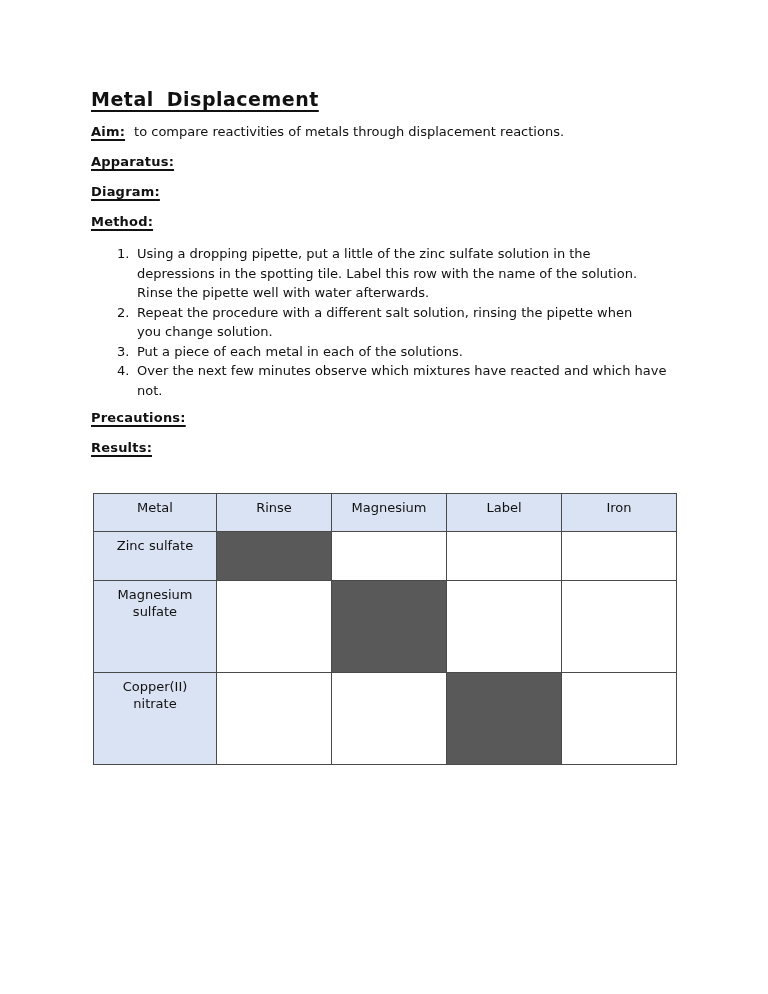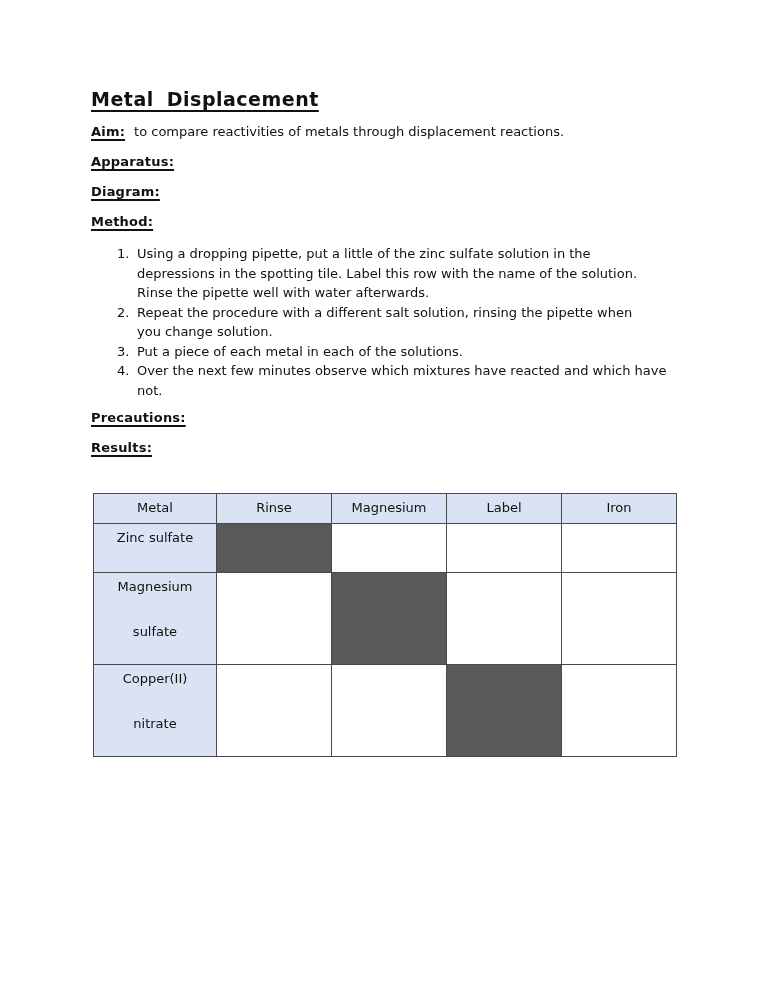--- a/index.html
+++ b/index.html
@@ -74,26 +74,26 @@
     border: 1px solid #4a4a4a;
     vertical-align: top;
     text-align: center;
     padding: 5px 2px 0 2px;
     font-weight: normal;
     line-height: 17px;
     overflow: hidden;
   }
   .col-metal { width: 123px; }
   .col-m { width: 115px; }
-  tr.r-header  { height: 30px; }
+  tr.r-header  { height: 38px; }
   tr.r-short   { height: 49px; }
   tr.r-tall    { height: 92px; }
   .hdr-cell, .label-cell { background: #dae3f3; }
   td.shaded { background: #595959; }
-  .label-line2 { margin-top: 28px; }
+  .label-line2 { }
 </style>
 </head>
 <body>
 
 <div class="page">
 
   <h1 class="doc-title"><span class="u">Metal Displacement</span></h1>
 
   <p class="para aim-para"><span class="hlabel">Aim:</span><span class="aim-text">to compare reactivities of metals through displacement reactions.</span></p>
 

